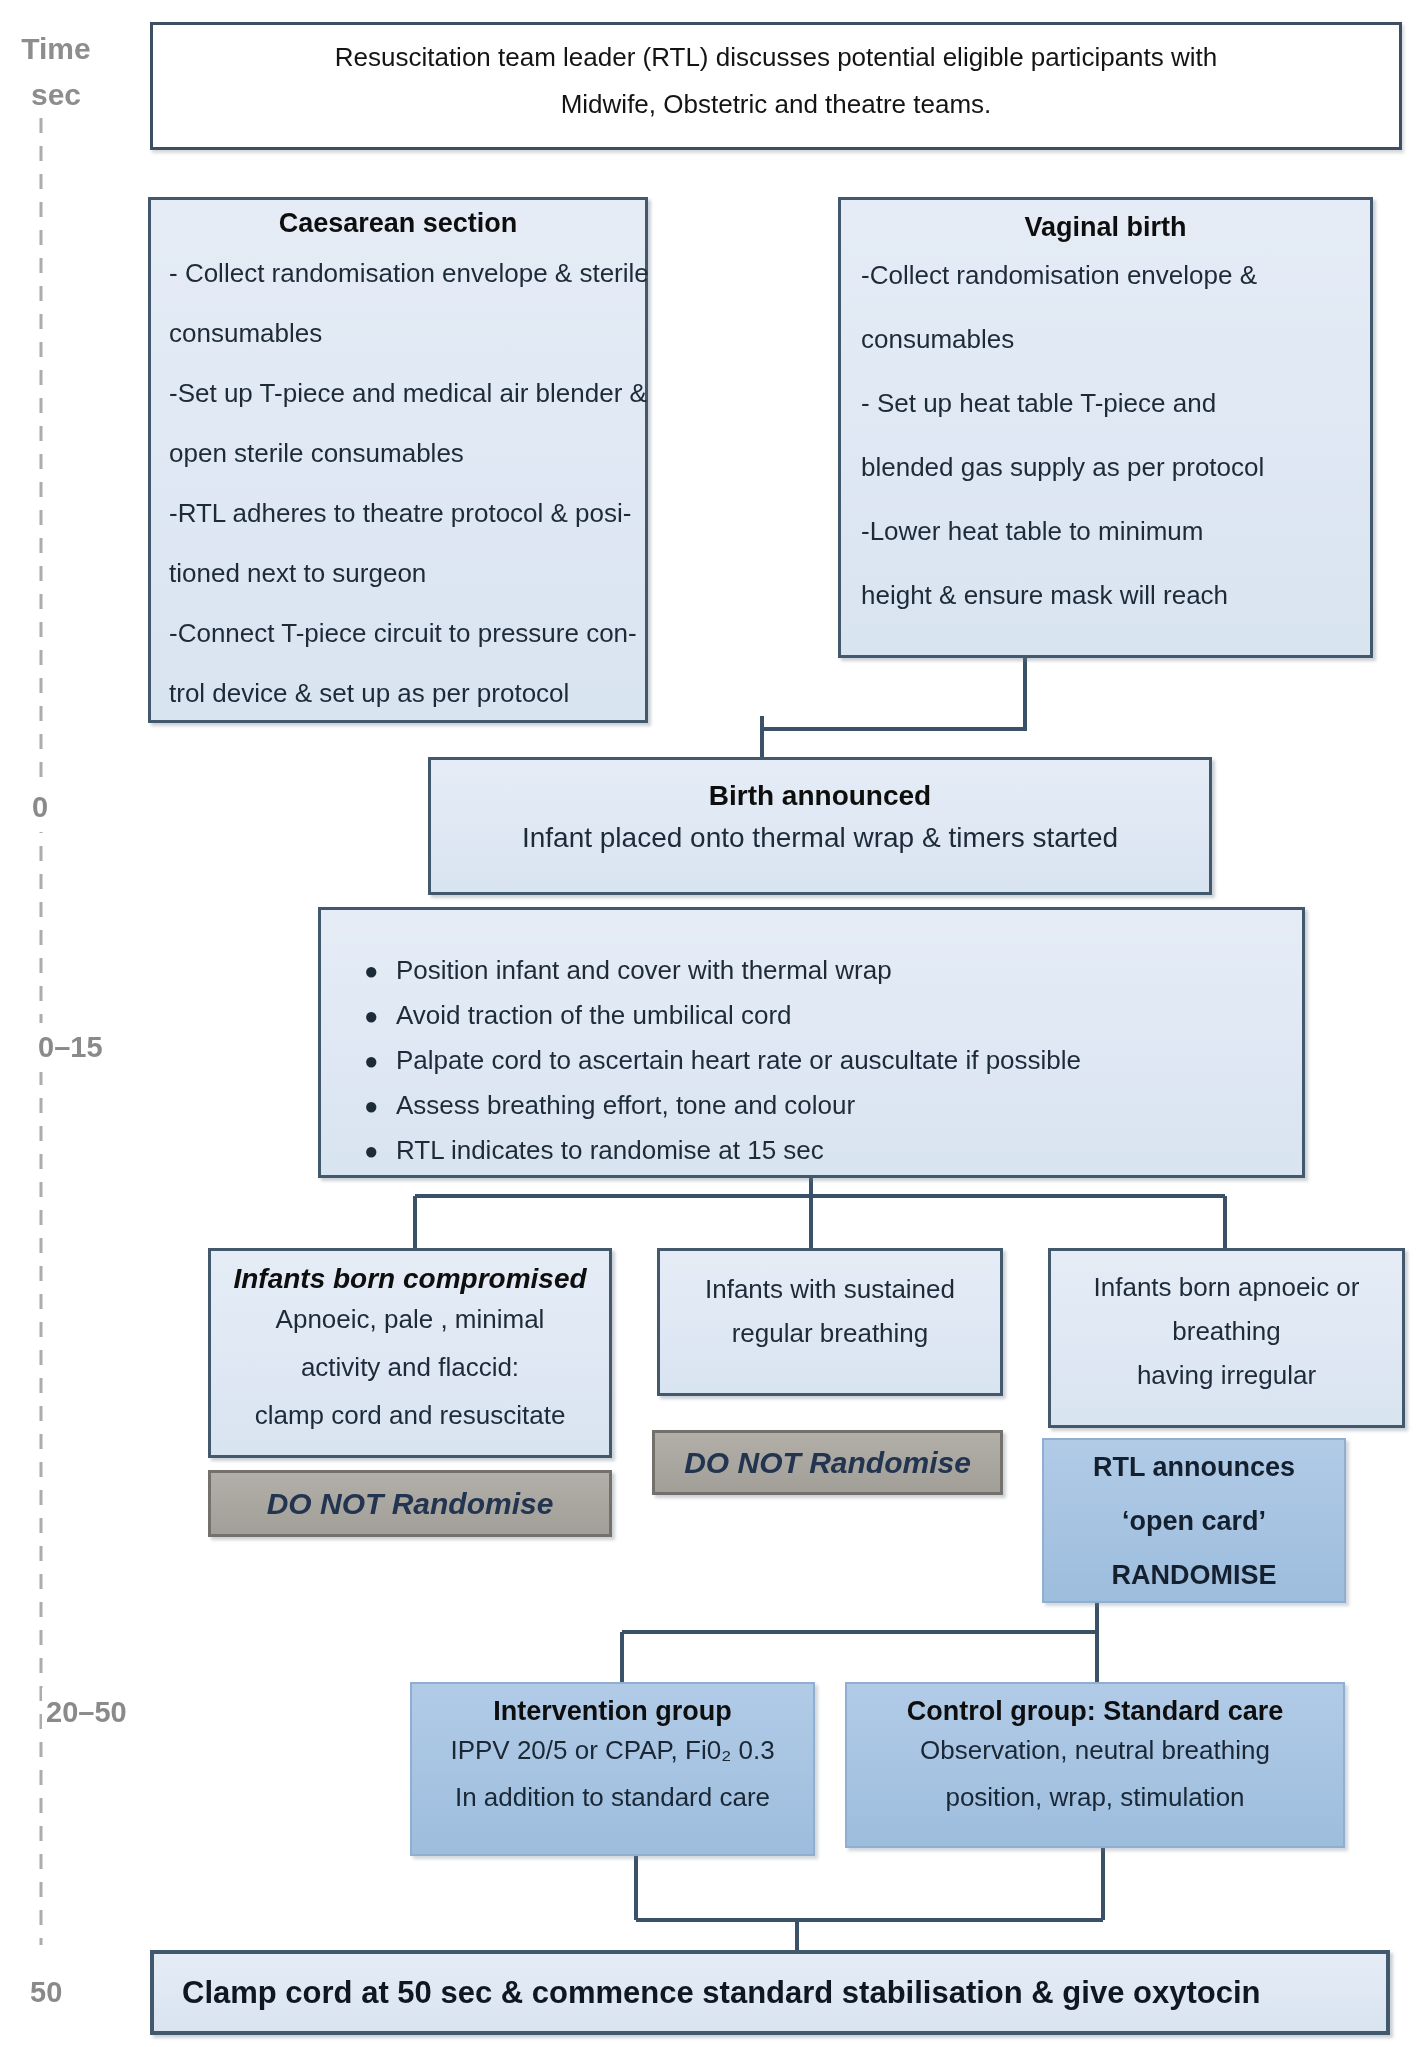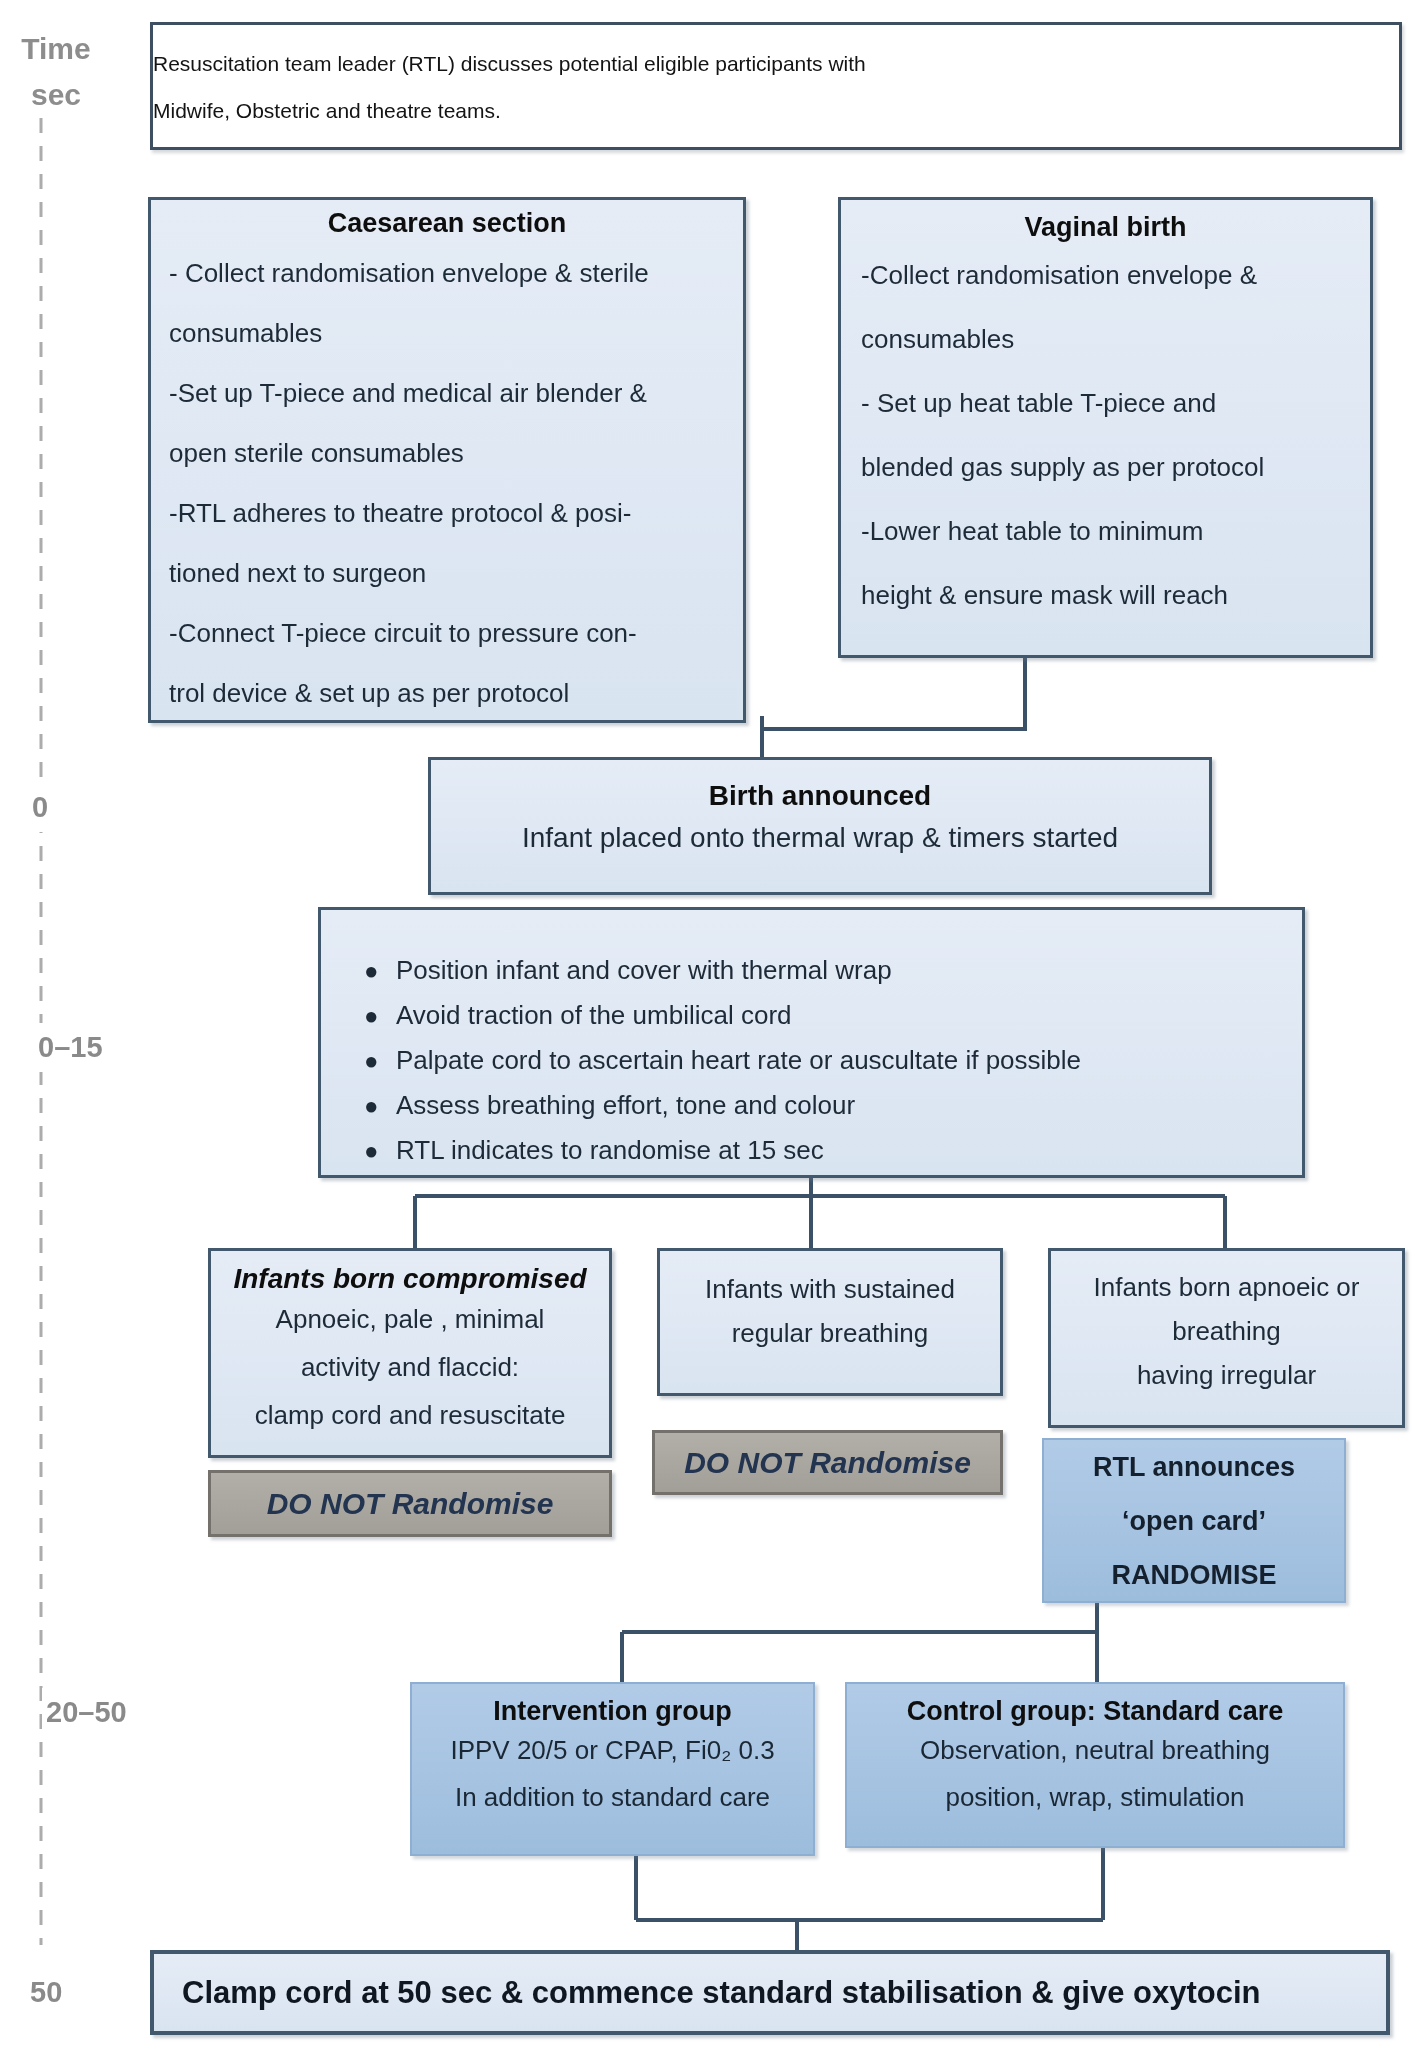--- a/index.html
+++ b/index.html
@@ -31,22 +31,22 @@
   .warnbox{
     background:linear-gradient(180deg,#b2afa9 0%,#a29f99 100%);
     border:3px solid #74716c;
     box-shadow:3px 3px 3px rgba(108,122,138,0.35);
     display:flex;align-items:center;justify-content:center;
     font-weight:bold;font-style:italic;font-size:30px;color:#223450;
   }
   .boxtitle{text-align:center;font-weight:bold;font-size:27px;color:#0e0e0e;}
   .bodyline{font-size:26px;color:#1d2a38;white-space:nowrap;}
   .top-box{left:150px;top:22px;width:1252px;height:128px;
-    font-size:21px;line-height:47px;padding-top:15px;color:#141414;}
-  .caes{left:148px;top:197px;width:598px;height:526px;padding:8px 18px 0 18px;}
+    font-size:26px;line-height:47px;text-align:center;padding-top:9px;color:#141414;}
+  .caes{left:148px;top:197px;width:500px;height:526px;padding:8px 18px 0 18px;}
   .caes .boxtitle{margin-bottom:4px;}
   .caes .bodyline{line-height:60px;}
   .vag{left:838px;top:197px;width:535px;height:461px;padding:12px 20px 14px 20px;}
   .vag .bodyline{line-height:64px;}
   .birth{left:428px;top:757px;width:784px;height:138px;padding-top:16px;}
   .birth .sub{font-size:28px;text-align:center;line-height:44px;}
   .birth .boxtitle{font-size:28px;line-height:40px;}
   .assess{left:318px;top:907px;width:987px;height:271px;padding-top:38px;}
   .brow{display:flex;font-size:26px;line-height:45px;}
   .brow .dot{width:75px;padding-left:43px;box-sizing:border-box;font-size:24px;}

